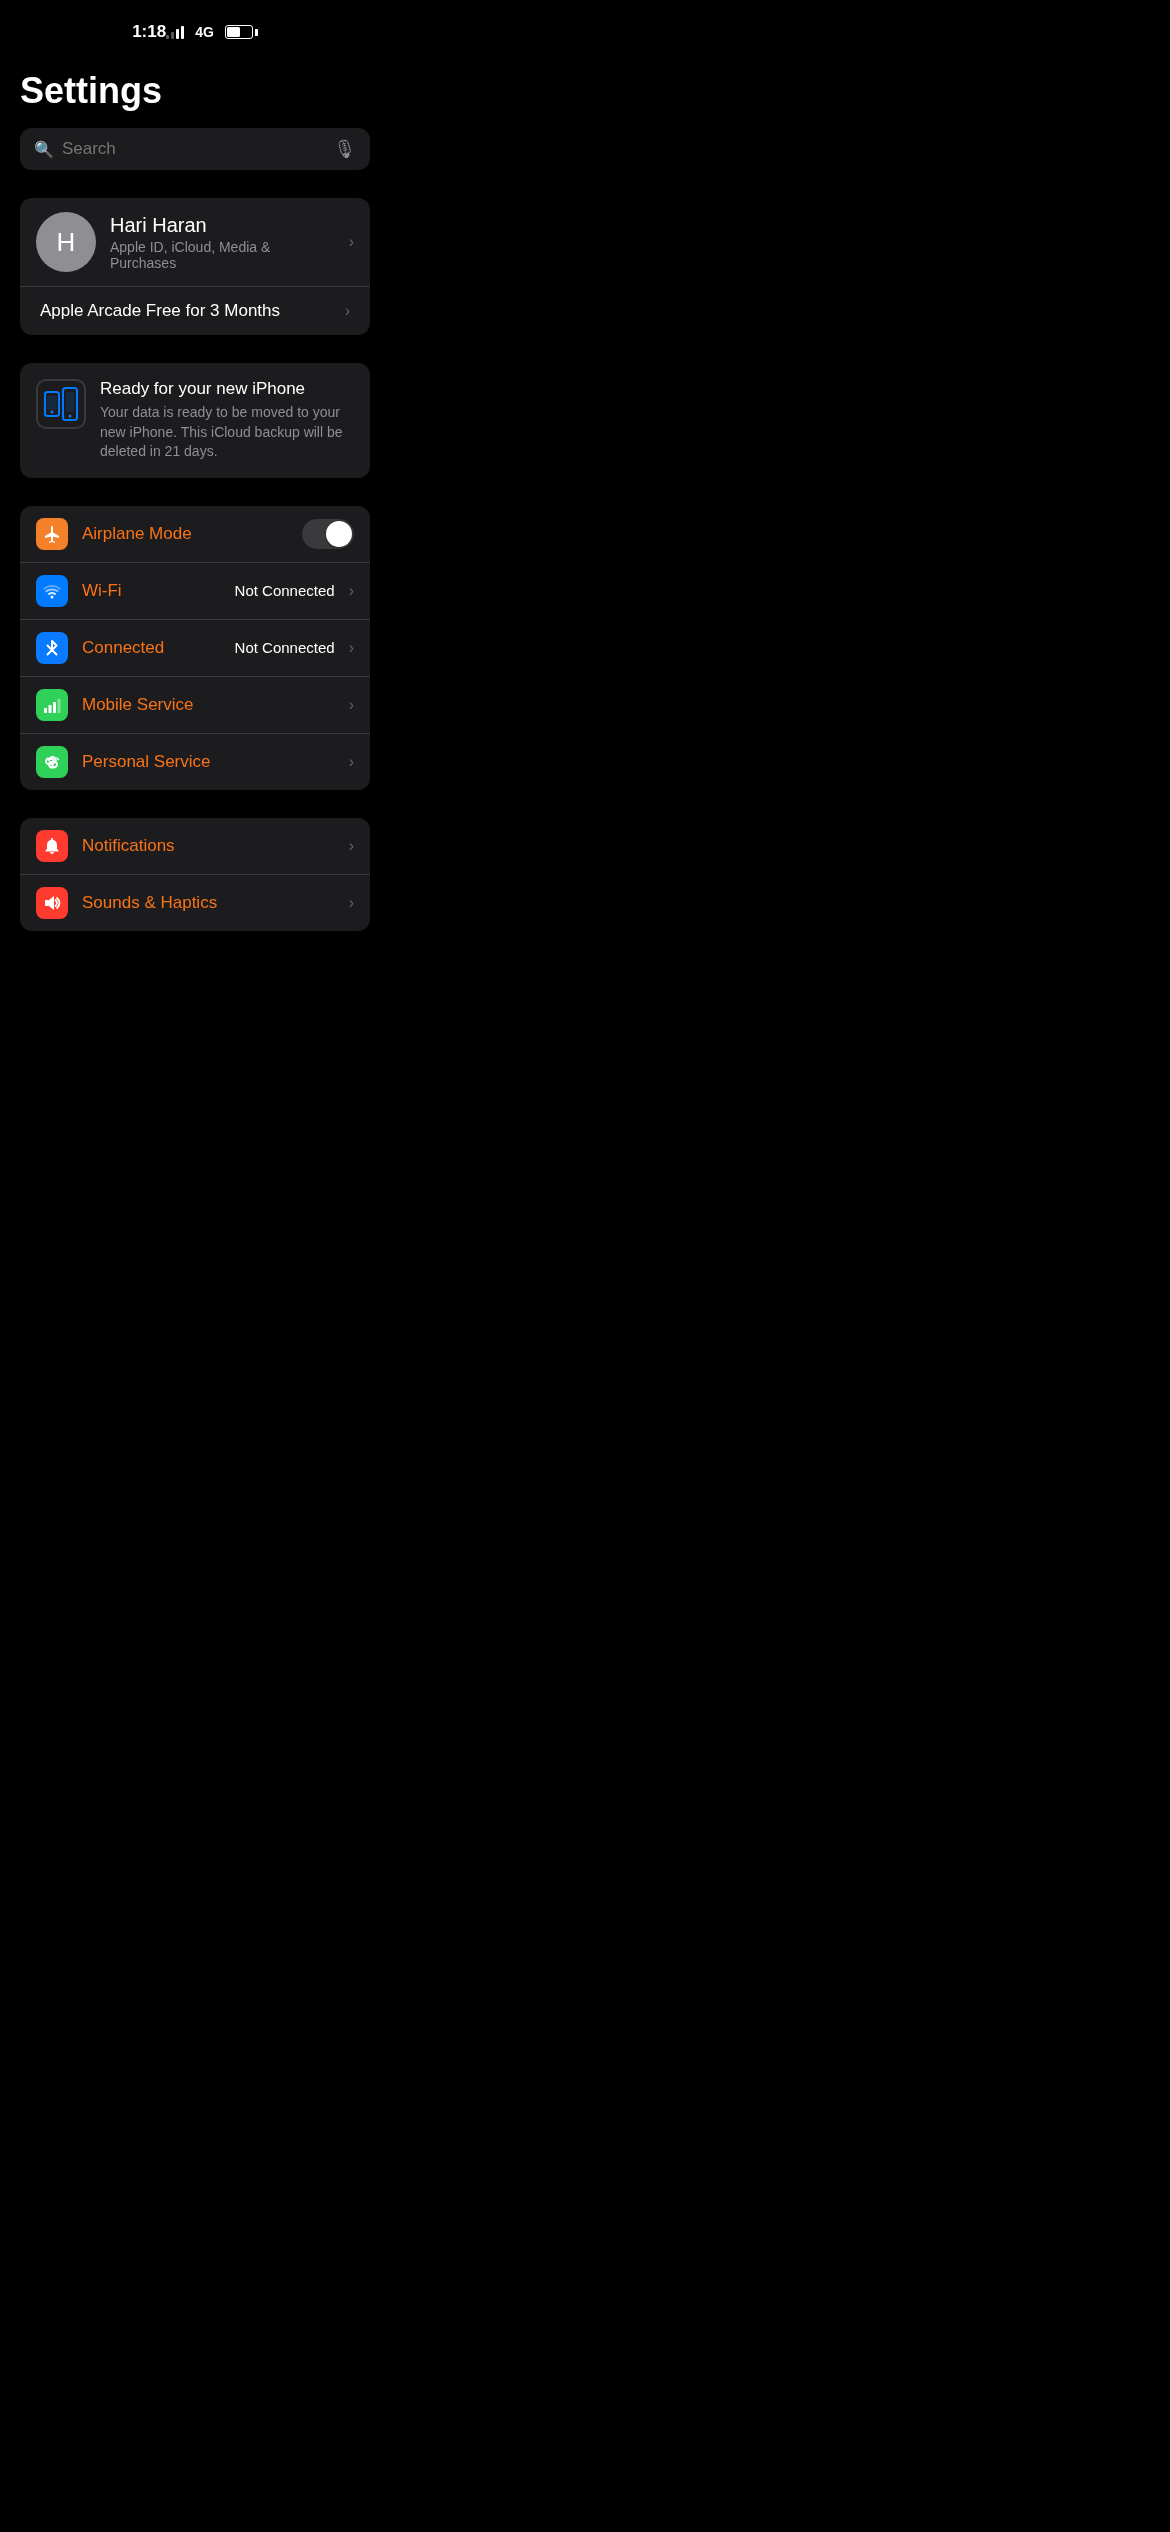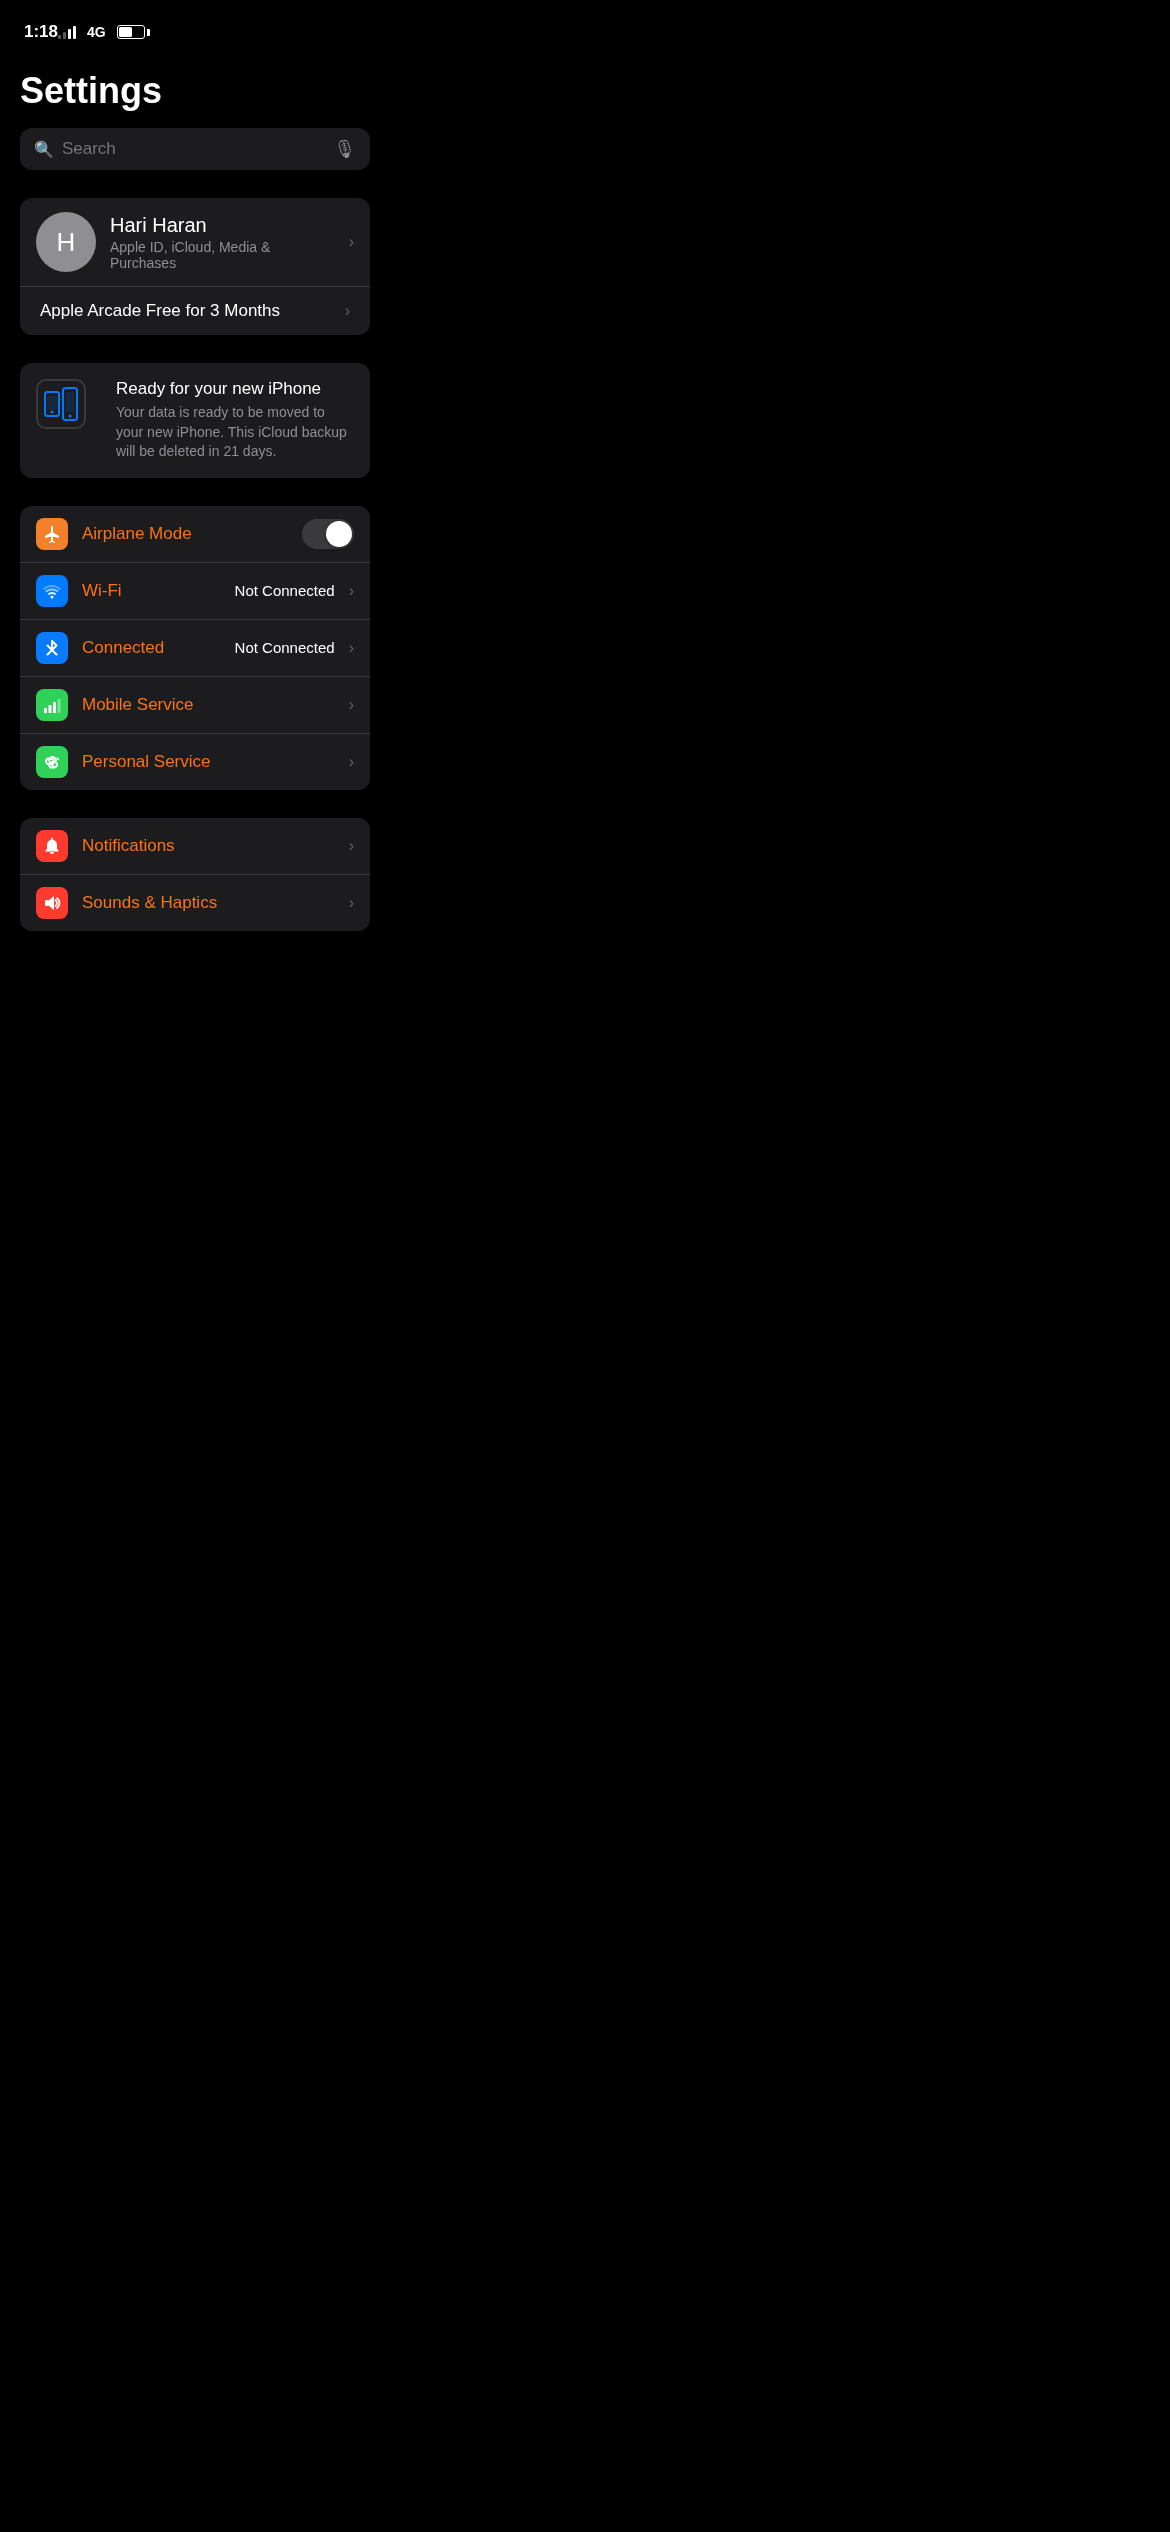--- a/index.html
+++ b/index.html
@@ -11,21 +11,21 @@
       font-family: -apple-system, 'SF Pro Display', 'Helvetica Neue', Arial, sans-serif;
       width: 390px;
       min-height: 844px;
       overflow-x: hidden;
       position: relative;
     }
 
     
     .status-bar {
       display: flex;
-      justify-content: flex-start;
+      justify-content: center;
       align-items: center;
       padding: 14px 24px 0 24px;
       height: 50px;
     }
 
     .status-time {
       font-size: 17px;
       font-weight: 600;
       color: #fff;
     }
@@ -205,21 +205,21 @@
       height: 50px;
       background: #1c1c1e;
       border: 2px solid #3a3a3c;
       border-radius: 10px;
       display: flex;
       align-items: center;
       justify-content: center;
       flex-shrink: 0;
     }
 
-    .promo-text { flex: 1; margin-left: 16px; }
+    .promo-text { flex: 1; }
 
     .promo-title {
       font-size: 17px;
       font-weight: 500;
       color: #fff;
       margin-bottom: 4px;
     }
 
     .promo-desc {
       font-size: 14px;

